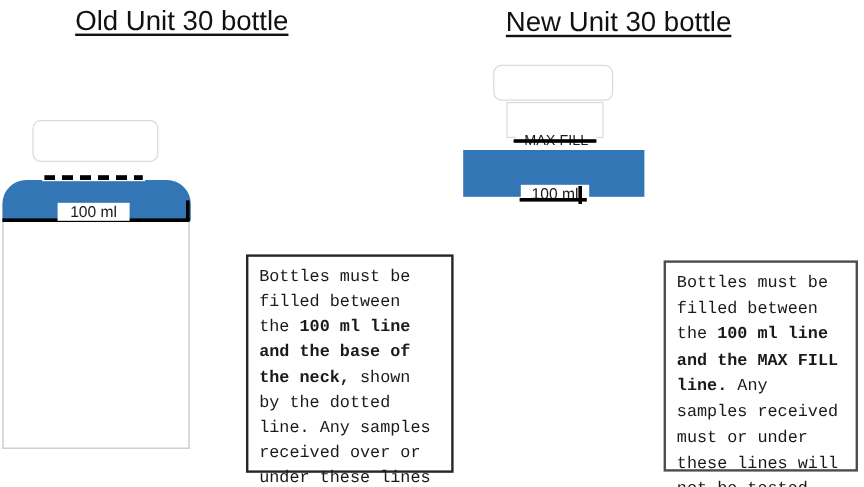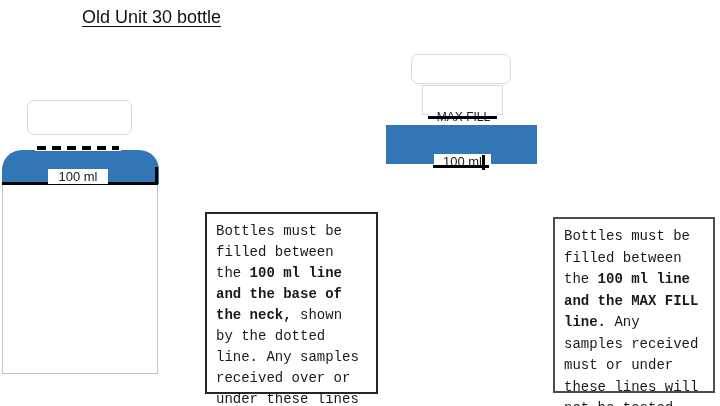--- a/index.html
+++ b/index.html
@@ -13,21 +13,21 @@
     background: #ffffff;
     overflow: hidden;
   }
 
   .abs { position: absolute; }
 
   
   .title-box {
     background: #ffffff;
     text-align: center;
-    font-size: 18px;
+    font-size: 23px;
     font-weight: 400;
     color: #111111;
   }
   .title-box span { text-decoration: underline; text-underline-offset: 3px; }
   .title-old { left: 60px; top: 0; width: 183px; height: 36px; line-height: 34px; }
   .title-new { left: 415px; top: 0; width: 201px; height: 39px; line-height: 37px; }
 
   
   .white-part { background: #ffffff; border: 1px solid #d9d9d9; }
 
@@ -76,20 +76,23 @@
 </style>
 </head>
 <body>
 
 <div class="canvas">
 
   <div class="abs title-box title-old">
     <span>Old Unit 30 bottle</span>
   </div>
 
+  <div class="abs title-box title-new">
+    <span>New Unit 30 bottle</span>
+  </div>
 
   <div>
     <div class="abs white-part old-cap"></div>
     <div class="abs old-dash-strip">
       <div class="old-dashes"></div>
     </div>
     <div class="abs old-shoulder"></div>
     <div class="abs old-fill-line"></div>
     <div class="abs old-fill-tick"></div>
     <div class="abs old-fill-label">100 ml</div>

